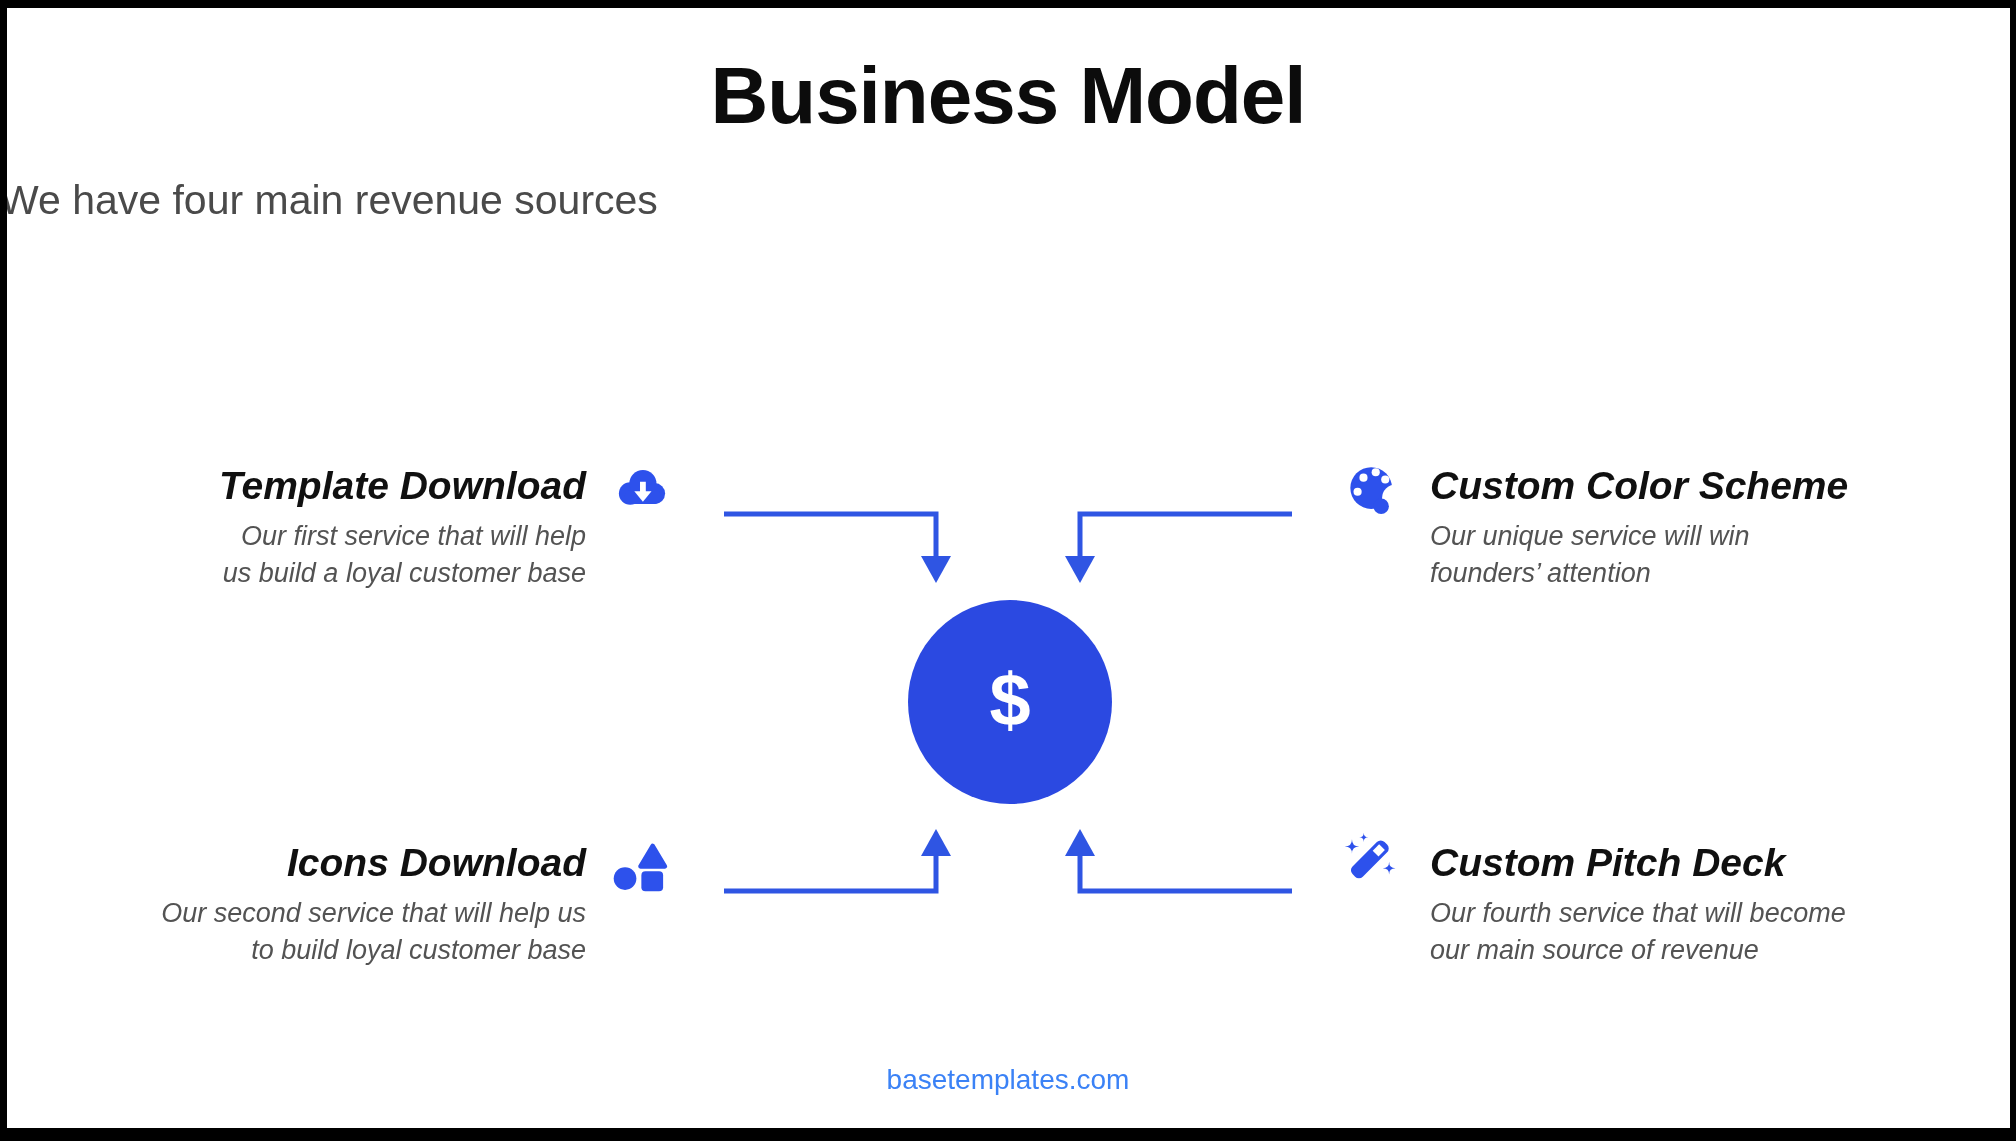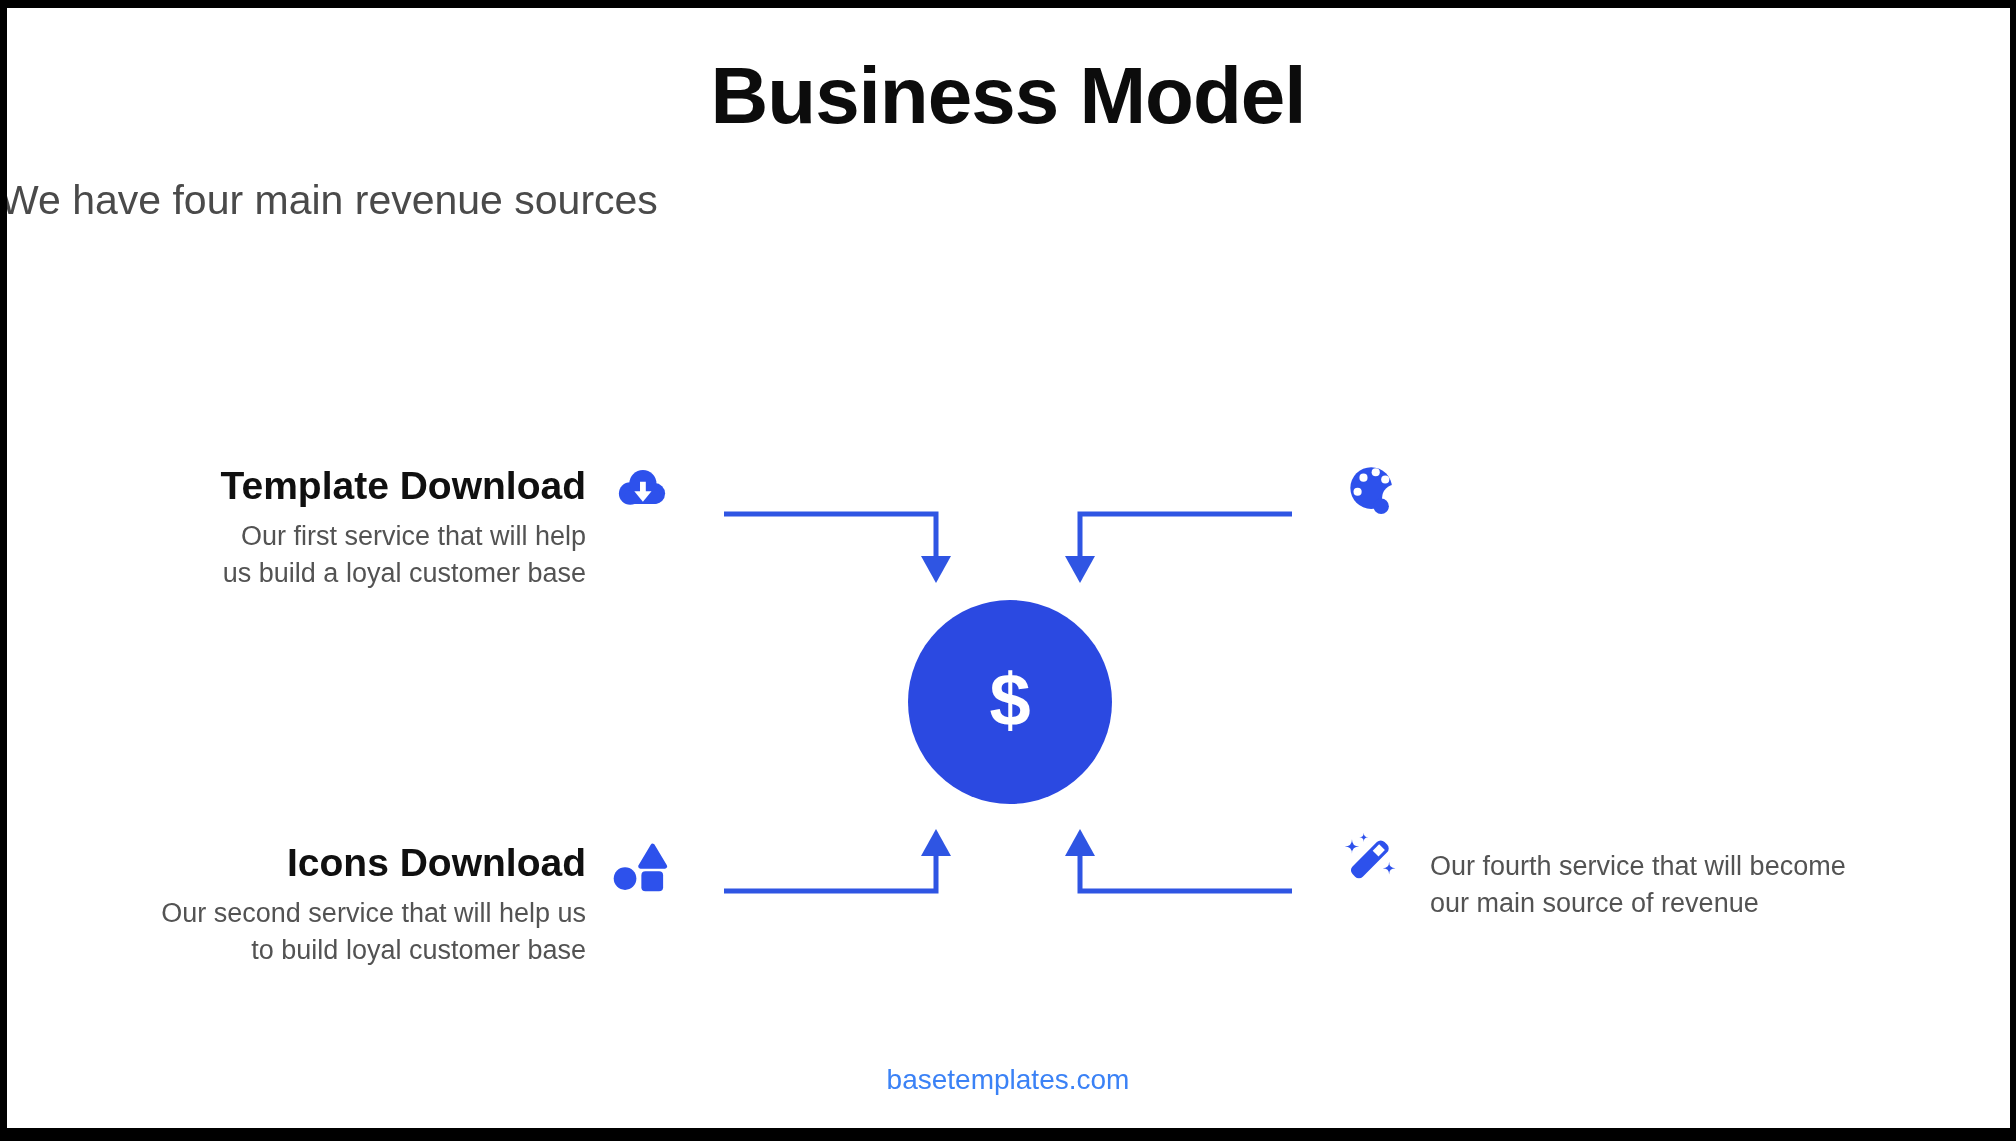--- a/index.html
+++ b/index.html
@@ -42,21 +42,21 @@
     position: absolute;
     left: 0; right: 0;
     top: 176px;
     margin: 0;
     font-size: 41px;
     font-weight: 400;
     color: #4a4a4a;
     line-height: 1.2;
   }
 
-  .item { position: absolute; width: 560px; }
+  .item { position: absolute; width: 560px; font-style: italic; }
   .item.align-right { right: 1430px; text-align: right; }
   .item.align-left  { left: 1430px;  text-align: left; }
   .item .svc-title {
     font-size: 39px;
     font-weight: bold;
     color: #101010;
     line-height: 1.2;
     margin: 0;
   }
   .item .svc-desc {
@@ -128,20 +128,25 @@
         <circle cx="19" cy="37" r="12.5"></circle>
         <circle cx="33" cy="26" r="15"></circle>
         <circle cx="46" cy="37" r="11.5"></circle>
         <rect x="13" y="33" width="40" height="15.5" rx="7"></rect>
       </g>
       <rect x="29.8" y="24" width="6.4" height="13" fill="#ffffff"></rect>
       <polygon points="33,46 23.5,34.5 42.5,34.5" fill="#ffffff"></polygon>
     </svg>
   </div>
 
+  <div class="item align-left" style="top:463px;">
+    <h3 class="svc-title">Custom Color Scheme</h3>
+    <p class="svc-desc">Our unique service will win
+founders’ attention</p>
+  </div>
   <div class="icon-box" style="left:1344px; top:460px;">
     <svg viewBox="0 0 64 64">
       <circle cx="30" cy="31" r="23" fill="#2d51ec"></circle>
       <circle cx="57" cy="42" r="15" fill="#ffffff"></circle>
       <circle cx="41" cy="51" r="8.5" fill="#2d51ec"></circle>
       <g fill="#ffffff">
         <circle cx="15" cy="35" r="4.5"></circle>
         <circle cx="21.5" cy="19.5" r="4.5"></circle>
         <circle cx="35" cy="13.5" r="4.5"></circle>
         <circle cx="45.5" cy="21.5" r="4.5"></circle>
@@ -156,20 +161,21 @@
   </div>
   <div class="icon-box" style="left:611px; top:836px;">
     <svg viewBox="0 0 64 64">
       <path d="M46 11 L59.5 33.5 L32.5 33.5 Z" fill="#2d51ec" stroke="#2d51ec" stroke-width="5" stroke-linejoin="round"></path>
       <circle cx="15.5" cy="47" r="12.5" fill="#2d51ec"></circle>
       <rect x="33.5" y="39" width="24" height="22" rx="4.5" fill="#2d51ec"></rect>
     </svg>
   </div>
 
   <div class="item align-left" style="top:840px;">
+    <h3 class="svc-title">Custom Pitch Deck</h3>
     <p class="svc-desc">Our fourth service that will become
 our main source of revenue</p>
   </div>
   <div class="icon-box" style="left:1342px; top:831px;">
     <svg viewBox="0 0 64 64">
       <g transform="rotate(45 30 32)">
         <rect x="22" y="6" width="16" height="50" rx="6" fill="#2d51ec"></rect>
         <rect x="25.5" y="12" width="9" height="10" fill="#ffffff"></rect>
       </g>
       <g fill="#2d51ec">

